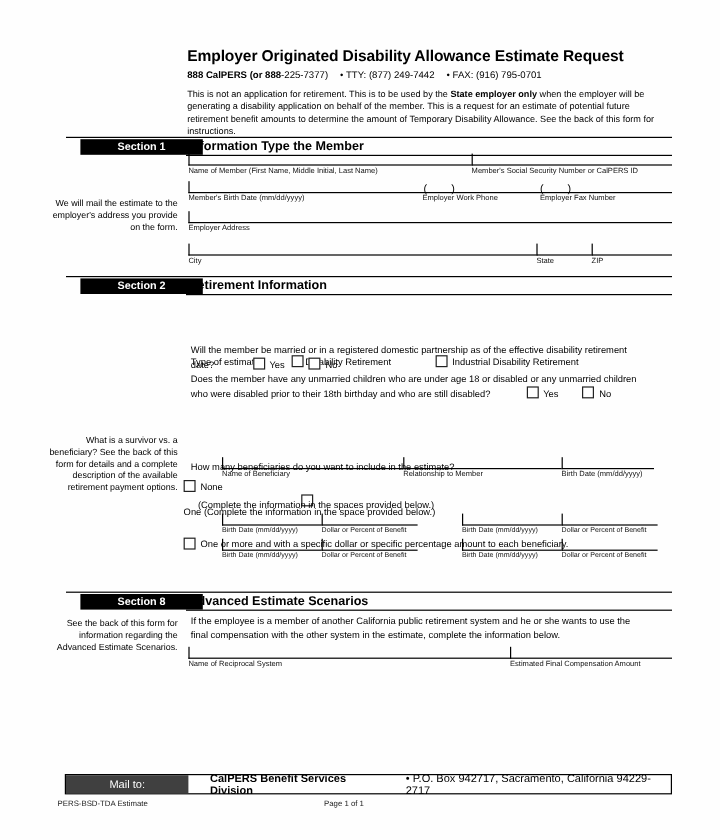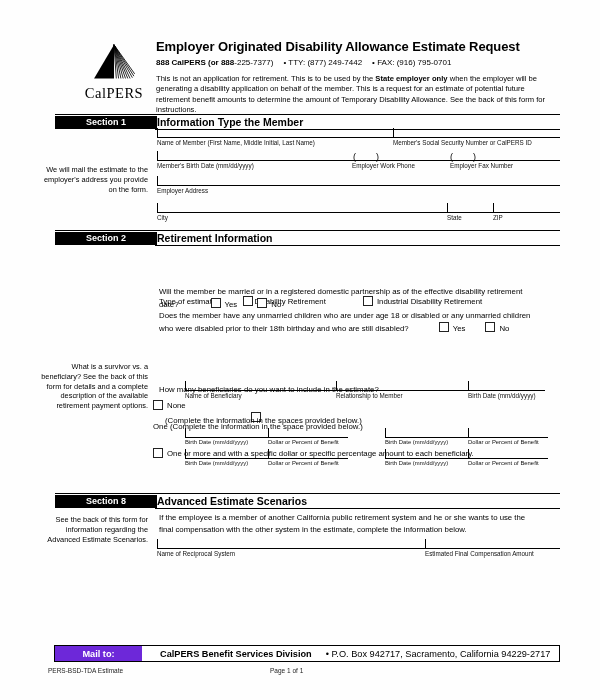--- a/index.html
+++ b/index.html
@@ -15,21 +15,21 @@
   .logo{position:absolute;left:80px;top:44px;width:68px;text-align:center;}
   .logo-name{font-family:"Liberation Serif", serif;font-size:14.5px;letter-spacing:.5px;margin-top:1px;}
   .titleblock{position:absolute;left:156px;top:40px;width:408px;}
   .h1{font-size:13px;font-weight:bold;line-height:1.15;letter-spacing:-.1px;}
   .phoneline{margin-top:3px;font-size:8px;}
   .phoneline b{font-weight:bold;}
   .phoneline .sep{display:inline-block;width:10px;}
   .intro{margin-top:7px;font-size:7.6px;line-height:1.36;white-space:pre-line;width:404px;}
   
   .sechead{position:absolute;left:55px;width:505px;border-top:1.3px solid #000;height:16px;}
-  .badge{position:absolute;left:0;top:1px;width:102px;height:13px;background:#000;color:#fff;
+  .badge{position:absolute;left:12px;top:1px;width:102px;height:13px;background:#000;color:#fff;
          font-weight:bold;font-size:9px;text-align:center;line-height:13px;}
   .sectitle{position:absolute;left:100px;right:0;top:0;height:15px;border-bottom:1.3px solid #000;
             font-weight:bold;font-size:10.5px;line-height:14px;padding-left:2px;box-sizing:border-box;}
   
   .note{position:absolute;text-align:right;font-size:7.4px;line-height:1.32;}
   
   .row{position:absolute;}
   .wline{display:flex;position:relative;height:10px;}
   .seg{flex:none;border-left:1px solid #000;border-bottom:1px solid #000;height:100%;box-sizing:border-box;}
   .flabels{display:flex;font-size:6.3px;margin-top:1px;color:#111;}
@@ -45,50 +45,32 @@
   
   .lastday{position:absolute;display:flex;font-size:7.8px;align-items:flex-start;}
   .ld-fill{margin-left:5px;width:128px;}
   .ld-line{height:9px;border-bottom:1px solid #555;}
   .ld-cap{font-size:6.2px;text-align:center;margin-top:1px;color:#111;}
   
   .s3body{position:absolute;font-size:7.8px;line-height:1.55;white-space:pre-line;}
   
   .mailto{position:absolute;left:54px;top:645px;width:506px;height:17px;border:1.2px solid #000;
           display:flex;align-items:stretch;box-sizing:border-box;background:#fff;}
-  .mailto .mbadge{width:87px;background:#6d28d9;color:#fff;font-weight:bold;font-size:9.2px;
+  .mailto .mbadge{width:102px;background:#404040;color:#fff;font-weight:normal;font-size:9.2px;
                   display:flex;align-items:center;justify-content:center;flex:none;}
   .mailto .mbody{display:flex;align-items:center;font-size:9.2px;padding-left:18px;gap:14px;}
   .mailto .mdiv{font-weight:bold;}
   
   .foot{position:absolute;font-size:6.5px;color:#222;}
 </style>
 </head>
 <body>
 
 <div class="page">
 
-  <div class="logo">
-    <svg width="46" height="36" viewBox="0 0 60 47">
-      <polygon points="30,1 4,45 30,45" fill="#000"></polygon>
-      <g stroke="#000" stroke-width="1.1" fill="none">
-        <line x1="30" y1="1" x2="33" y2="45"></line>
-          <line x1="30" y1="1" x2="36" y2="45"></line>
-        <line x1="30" y1="1" x2="39" y2="45"></line>
-          <line x1="30" y1="1" x2="42" y2="45"></line>
-        <line x1="30" y1="1" x2="45" y2="45"></line>
-          <line x1="30" y1="1" x2="48" y2="45"></line>
-        <line x1="30" y1="1" x2="51" y2="45"></line>
-          <line x1="30" y1="1" x2="54" y2="44"></line>
-        <line x1="30" y1="1" x2="56" y2="42"></line>
-          <line x1="30" y1="1" x2="57" y2="39"></line>
-      </g>
-    </svg>
-    <div class="logo-name">CalPERS</div>
-  </div>
 
   <div class="titleblock">
     <div class="h1">Employer Originated Disability Allowance Estimate Request</div>
     <div class="phoneline"><b>888 CalPERS (or 888</b><span>-225-7377)</span><span class="sep"></span><span>• TTY: (877) 249-7442</span><span class="sep"></span><span>• FAX: (916) 795-0701</span></div>
     <div class="intro"><span>This is not an application for retirement. This is to be used by the </span><b>State employer only</b><span> when the employer will be
 generating a disability application on behalf of the member. This is a request for an estimate of potential future
 retirement benefit amounts to determine the amount of Temporary Disability Allowance. See the back of this form for
 instructions.</span></div>
   </div>
 

